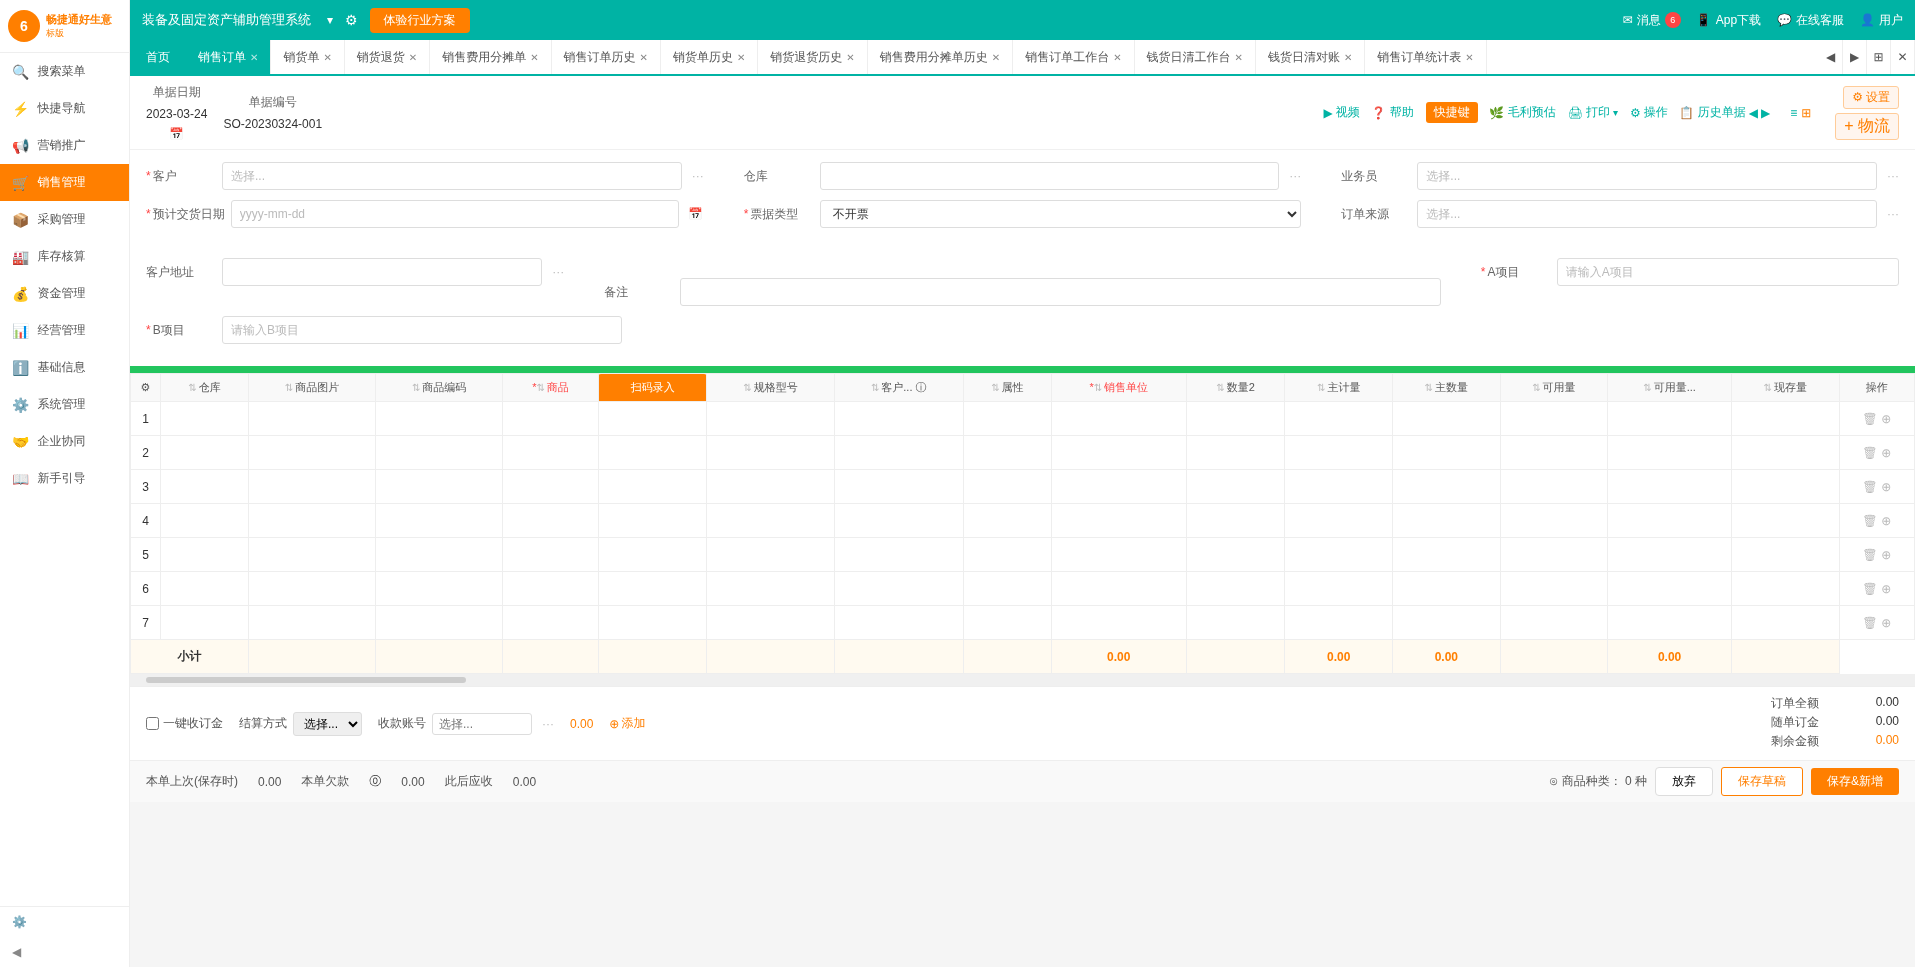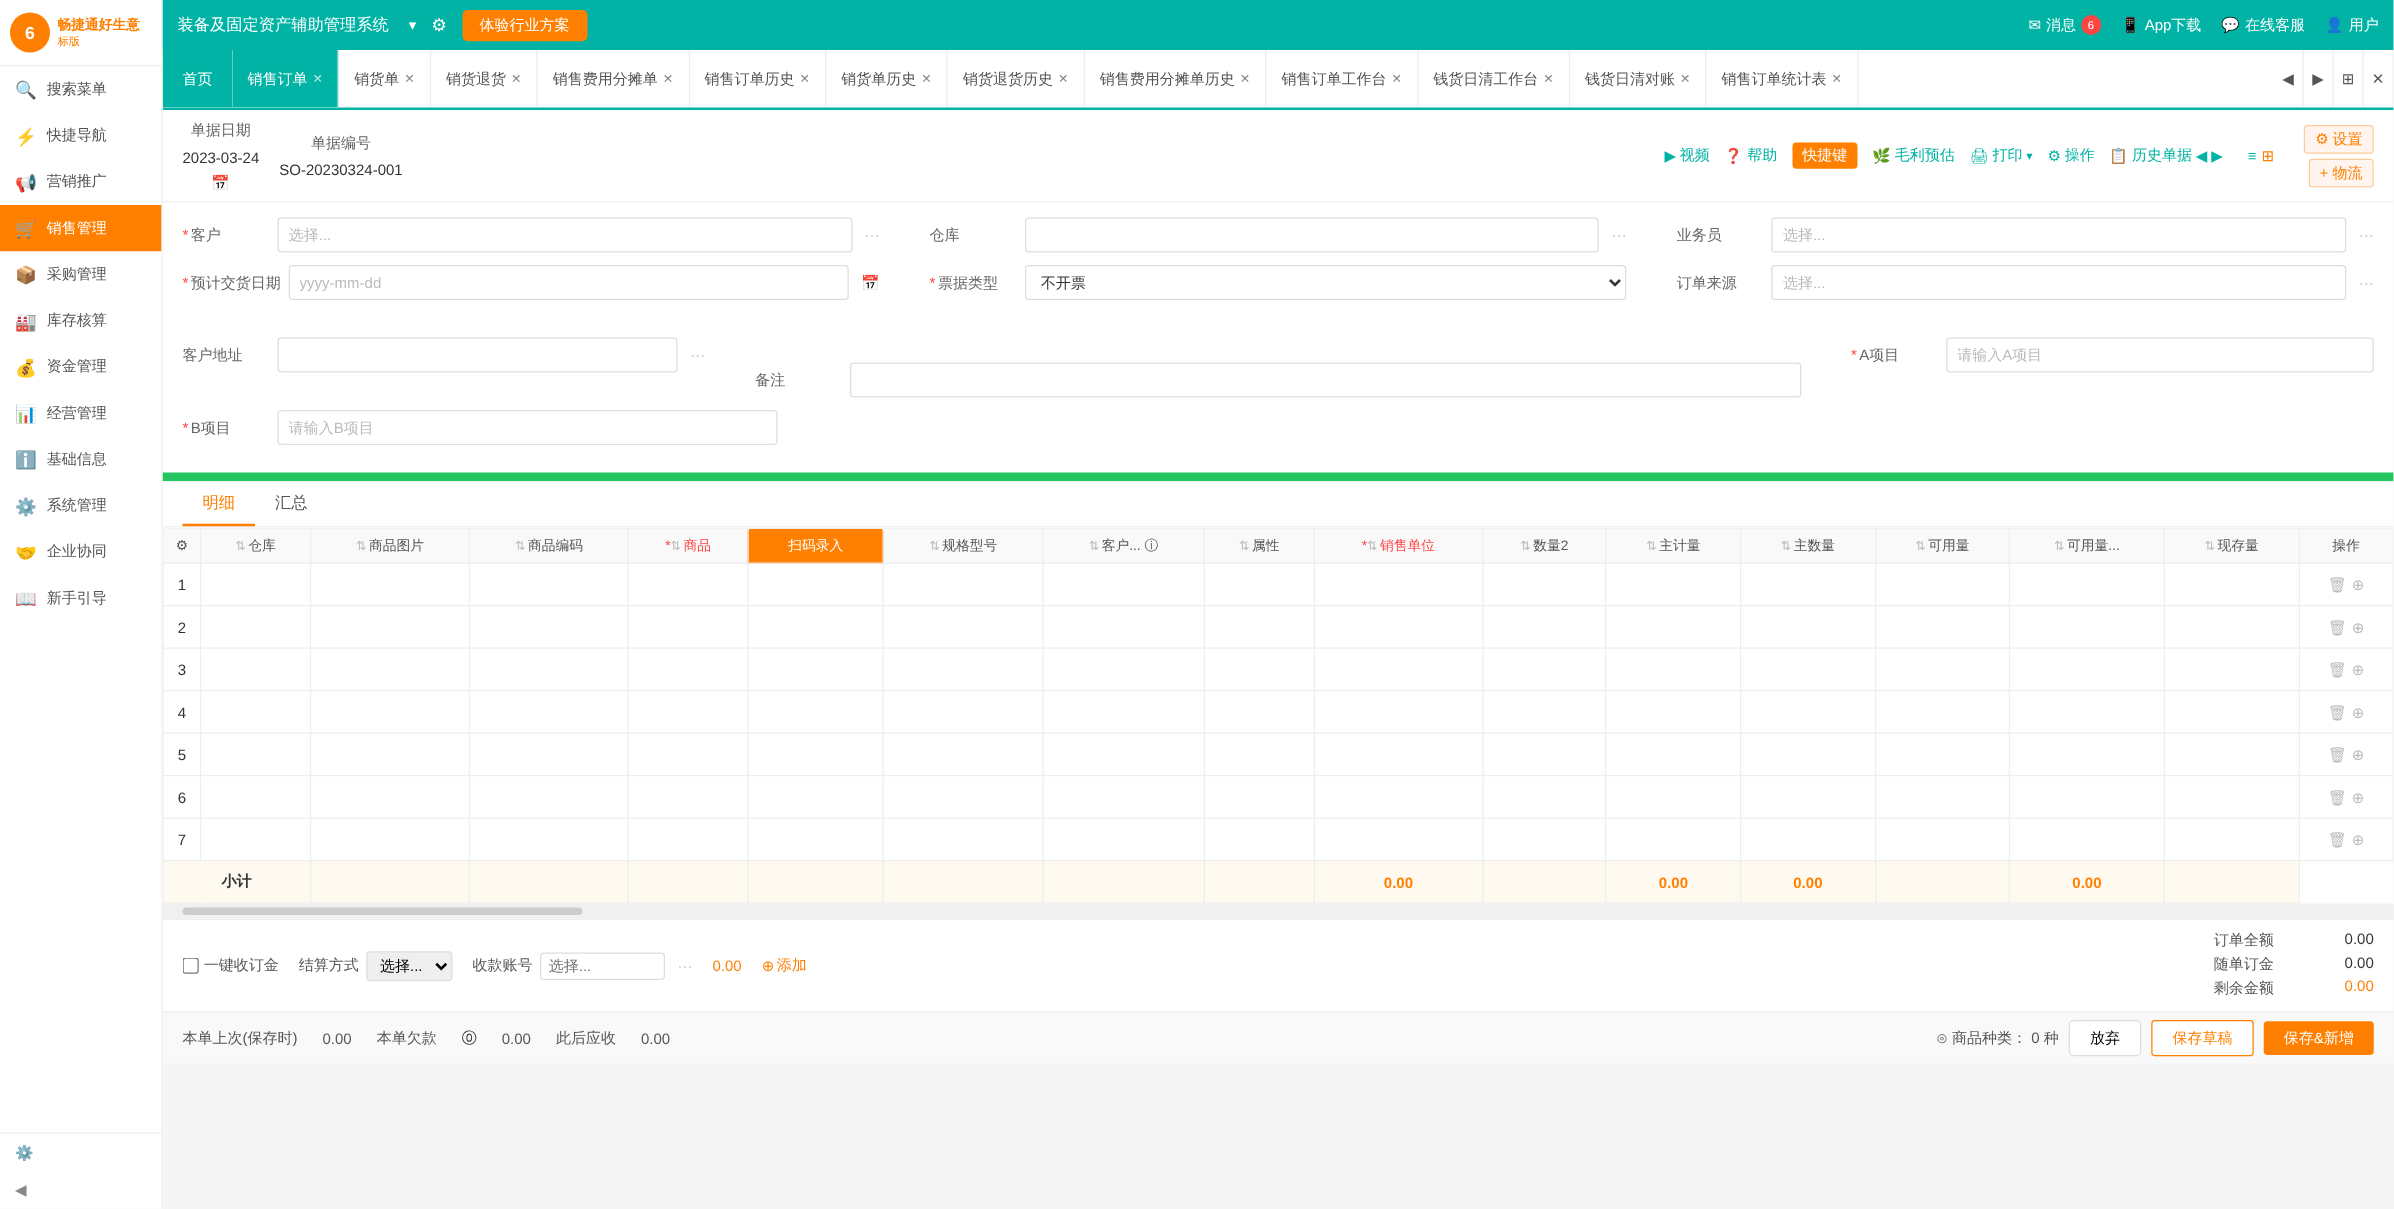--- a/index.html
+++ b/index.html
@@ -26,21 +26,21 @@
     .top-bar { background: #00b3a4; height: 40px; display: flex; align-items: center; padding: 0 12px; gap: 12px; flex-shrink: 0; }
     .top-bar-system { color: #fff; font-size: 13px; flex-shrink: 0; }
     .top-bar-chevron { color: #fff; margin-left: 4px; }
     .top-bar-gear { color: #fff; font-size: 14px; cursor: pointer; }
     .top-bar-solution { background: #ff7f00; color: #fff; padding: 4px 14px; border-radius: 4px; font-size: 12px; cursor: pointer; border: none; }
     .top-bar-right { margin-left: auto; display: flex; align-items: center; gap: 16px; color: #fff; font-size: 12px; }
     .top-bar-right-item { display: flex; align-items: center; gap: 4px; cursor: pointer; }
     .badge { background: #f44; color: #fff; border-radius: 50%; width: 16px; height: 16px; font-size: 9px; display: flex; align-items: center; justify-content: center; }
 
     
-    .tab-bar { background: #fff; height: 48px; display: flex; align-items: stretch; border-bottom: 2px solid #00b3a4; flex-shrink: 0; overflow: hidden; }
+    .tab-bar { background: #fff; height: 36px; display: flex; align-items: stretch; border-bottom: 2px solid #00b3a4; flex-shrink: 0; overflow: hidden; }
     .tab-item { display: flex; align-items: center; padding: 0 12px; gap: 4px; cursor: pointer; color: #555; font-size: 12px; white-space: nowrap; border-right: 1px solid #eee; }
     .tab-item.active { background: #00b3a4; color: #fff; }
     .tab-item .tab-close { font-size: 10px; opacity: 0.7; }
     .tab-home { padding: 0 16px; background: #00b3a4; color: #fff; font-size: 12px; display: flex; align-items: center; }
     .tab-nav-btn { width: 24px; display: flex; align-items: center; justify-content: center; cursor: pointer; color: #555; border-right: 1px solid #eee; }
 
     
     .form-header { display: flex; align-items: center; padding: 8px 16px; background: #fff; border-bottom: 1px solid #f0f0f0; gap: 16px; }
     .form-header-field { display: flex; align-items: center; gap: 6px; font-size: 12px; color: #333; flex-direction: column; }
     .form-header-label { color: #666; }
@@ -306,21 +306,21 @@
           <span style="cursor:pointer;">≡</span>
           <span style="cursor:pointer;color:#ff7f00;">⊞</span>
         </div>
       </div>
 
       <div style="margin-left:8px;display:flex;flex-direction:column;gap:4px;align-items:flex-end;">
         <div style="background:#fff5ee;border:1px solid #ffcc99;color:#ff7f00;padding:2px 8px;border-radius:3px;cursor:pointer;font-size:12px;display:flex;align-items:center;gap:3px;">
           <span>⚙</span>
           <span>设置</span>
         </div>
-        <div style="background:#fff5ee;border:1px solid #ffcc99;color:#ff7f00;padding:2px 8px;border-radius:3px;cursor:pointer;font-size:12px;">+ 物流</div>
+        <div style="background:#fff5ee;border:1px solid #ffcc99;color:#ff7f00;padding:2px 8px;border-radius:3px;cursor:pointer;font-size:16px;">+ 物流</div>
       </div>
     </div>
 
     <div class="form-fields">
       <div class="form-row">
         <div class="form-field">
           <span class="form-label required">客户</span>
           <input class="form-input" type="text" placeholder="选择..." style="">
           <span class="form-dots">···</span>
         </div>
@@ -375,24 +375,20 @@
         </div>
       </div>
       <div class="form-row">
         <div class="form-field">
           <span class="form-label required">B项目</span>
           <input class="form-input" type="text" style="flex: 1 1 0%; max-width: 400px;" placeholder="请输入B项目">
         </div>
       </div>
     </div>
 
-    <div class="detail-tabs">
-      <div class="detail-tab active">明细</div>
-      <div class="detail-tab">汇总</div>
-    </div>
 
     <div class="data-table-wrap">
       <table class="data-table">
         <thead>
           <tr>
             <th><span>⚙</span></th>
             <th><span class="th-sort"></span>仓库</th>
             <th><span class="th-sort"></span>商品图片</th>
             <th><span class="th-sort"></span>商品编码</th>
             <th style="color:#f44;">*<span class="th-sort"></span>商品</th>

